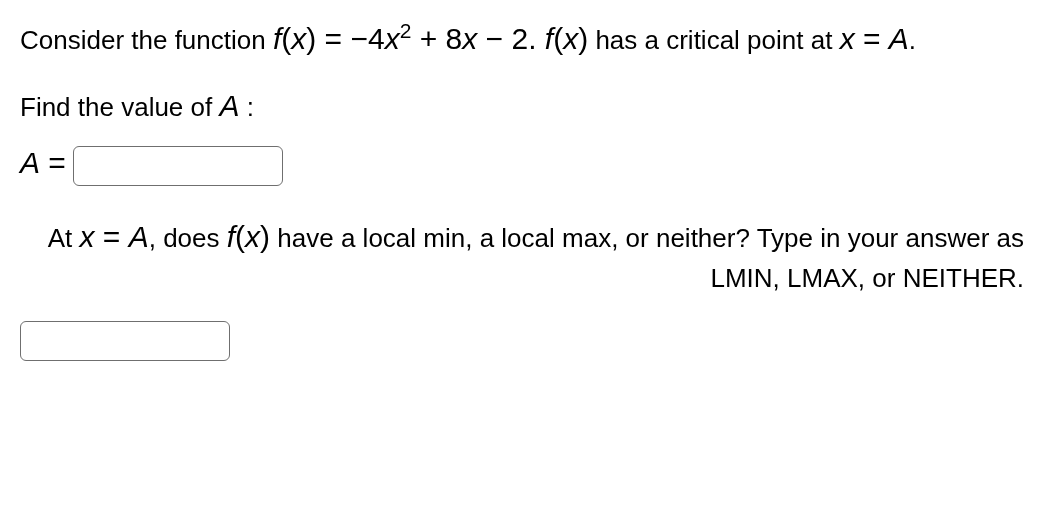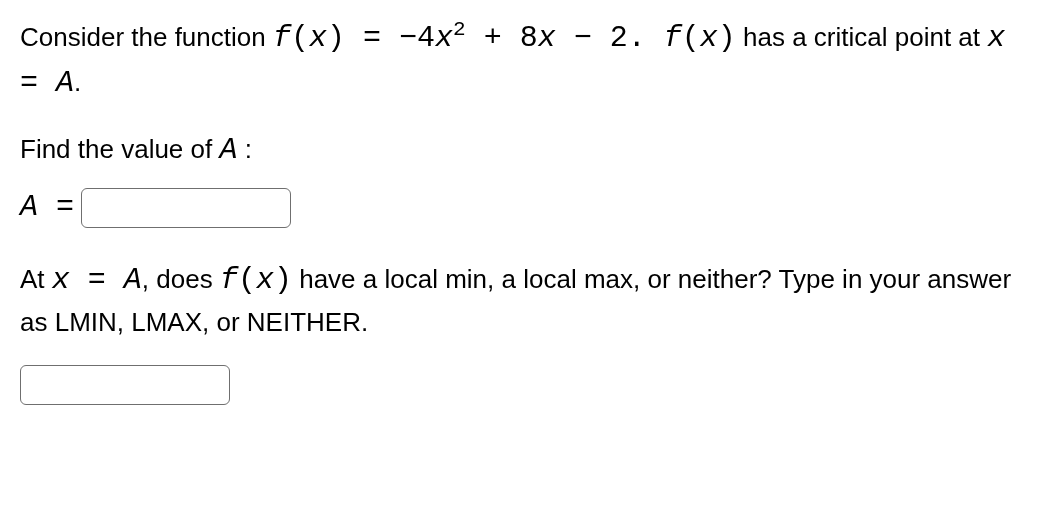--- a/index.html
+++ b/index.html
@@ -7,21 +7,21 @@
     padding: 16px 20px;
     font-family: Arial, Helvetica, sans-serif;
     font-size: 26px;
     color: #000;
     background: #fff;
     width: 1044px;
     box-sizing: border-box;
     line-height: 1.5;
   }
   .math {
-    font-family: Liberation Mono, monospace;
+    font-family: Liberation Sans, sans-serif;
     font-size: 30px;
   }
   .mathit {
     font-style: italic;
   }
   .block {
     margin-bottom: 22px;
   }
   .input-box {
     display: inline-block;
@@ -55,19 +55,19 @@
 
 <div class="block tight" style="margin-bottom:12px;">
   <span>Find the value of </span><span class="math"><span class="mathit">A</span></span><span> :</span>
 </div>
 
 <div class="block" style="margin-bottom:28px;">
   <span class="math"><span class="mathit">A</span><span> =</span></span>
   <input type="text" class="input-box" value="" style="">
 </div>
 
-<div class="block" style="">
+<div class="block" style="text-align:right;">
   <span>At </span><span class="math"><span class="mathit">x</span><span> = </span><span class="mathit">A</span></span><span>, does </span><span class="math"><span class="mathit">f</span><span>(</span><span class="mathit">x</span><span>)</span></span><span> have a local min, a local max, or neither? Type in your answer as LMIN, LMAX, or NEITHER.</span>
 </div>
 
 <div class="block">
   <input type="text" class="input-box" value="" style="">
 </div>
 
 </body></html>

